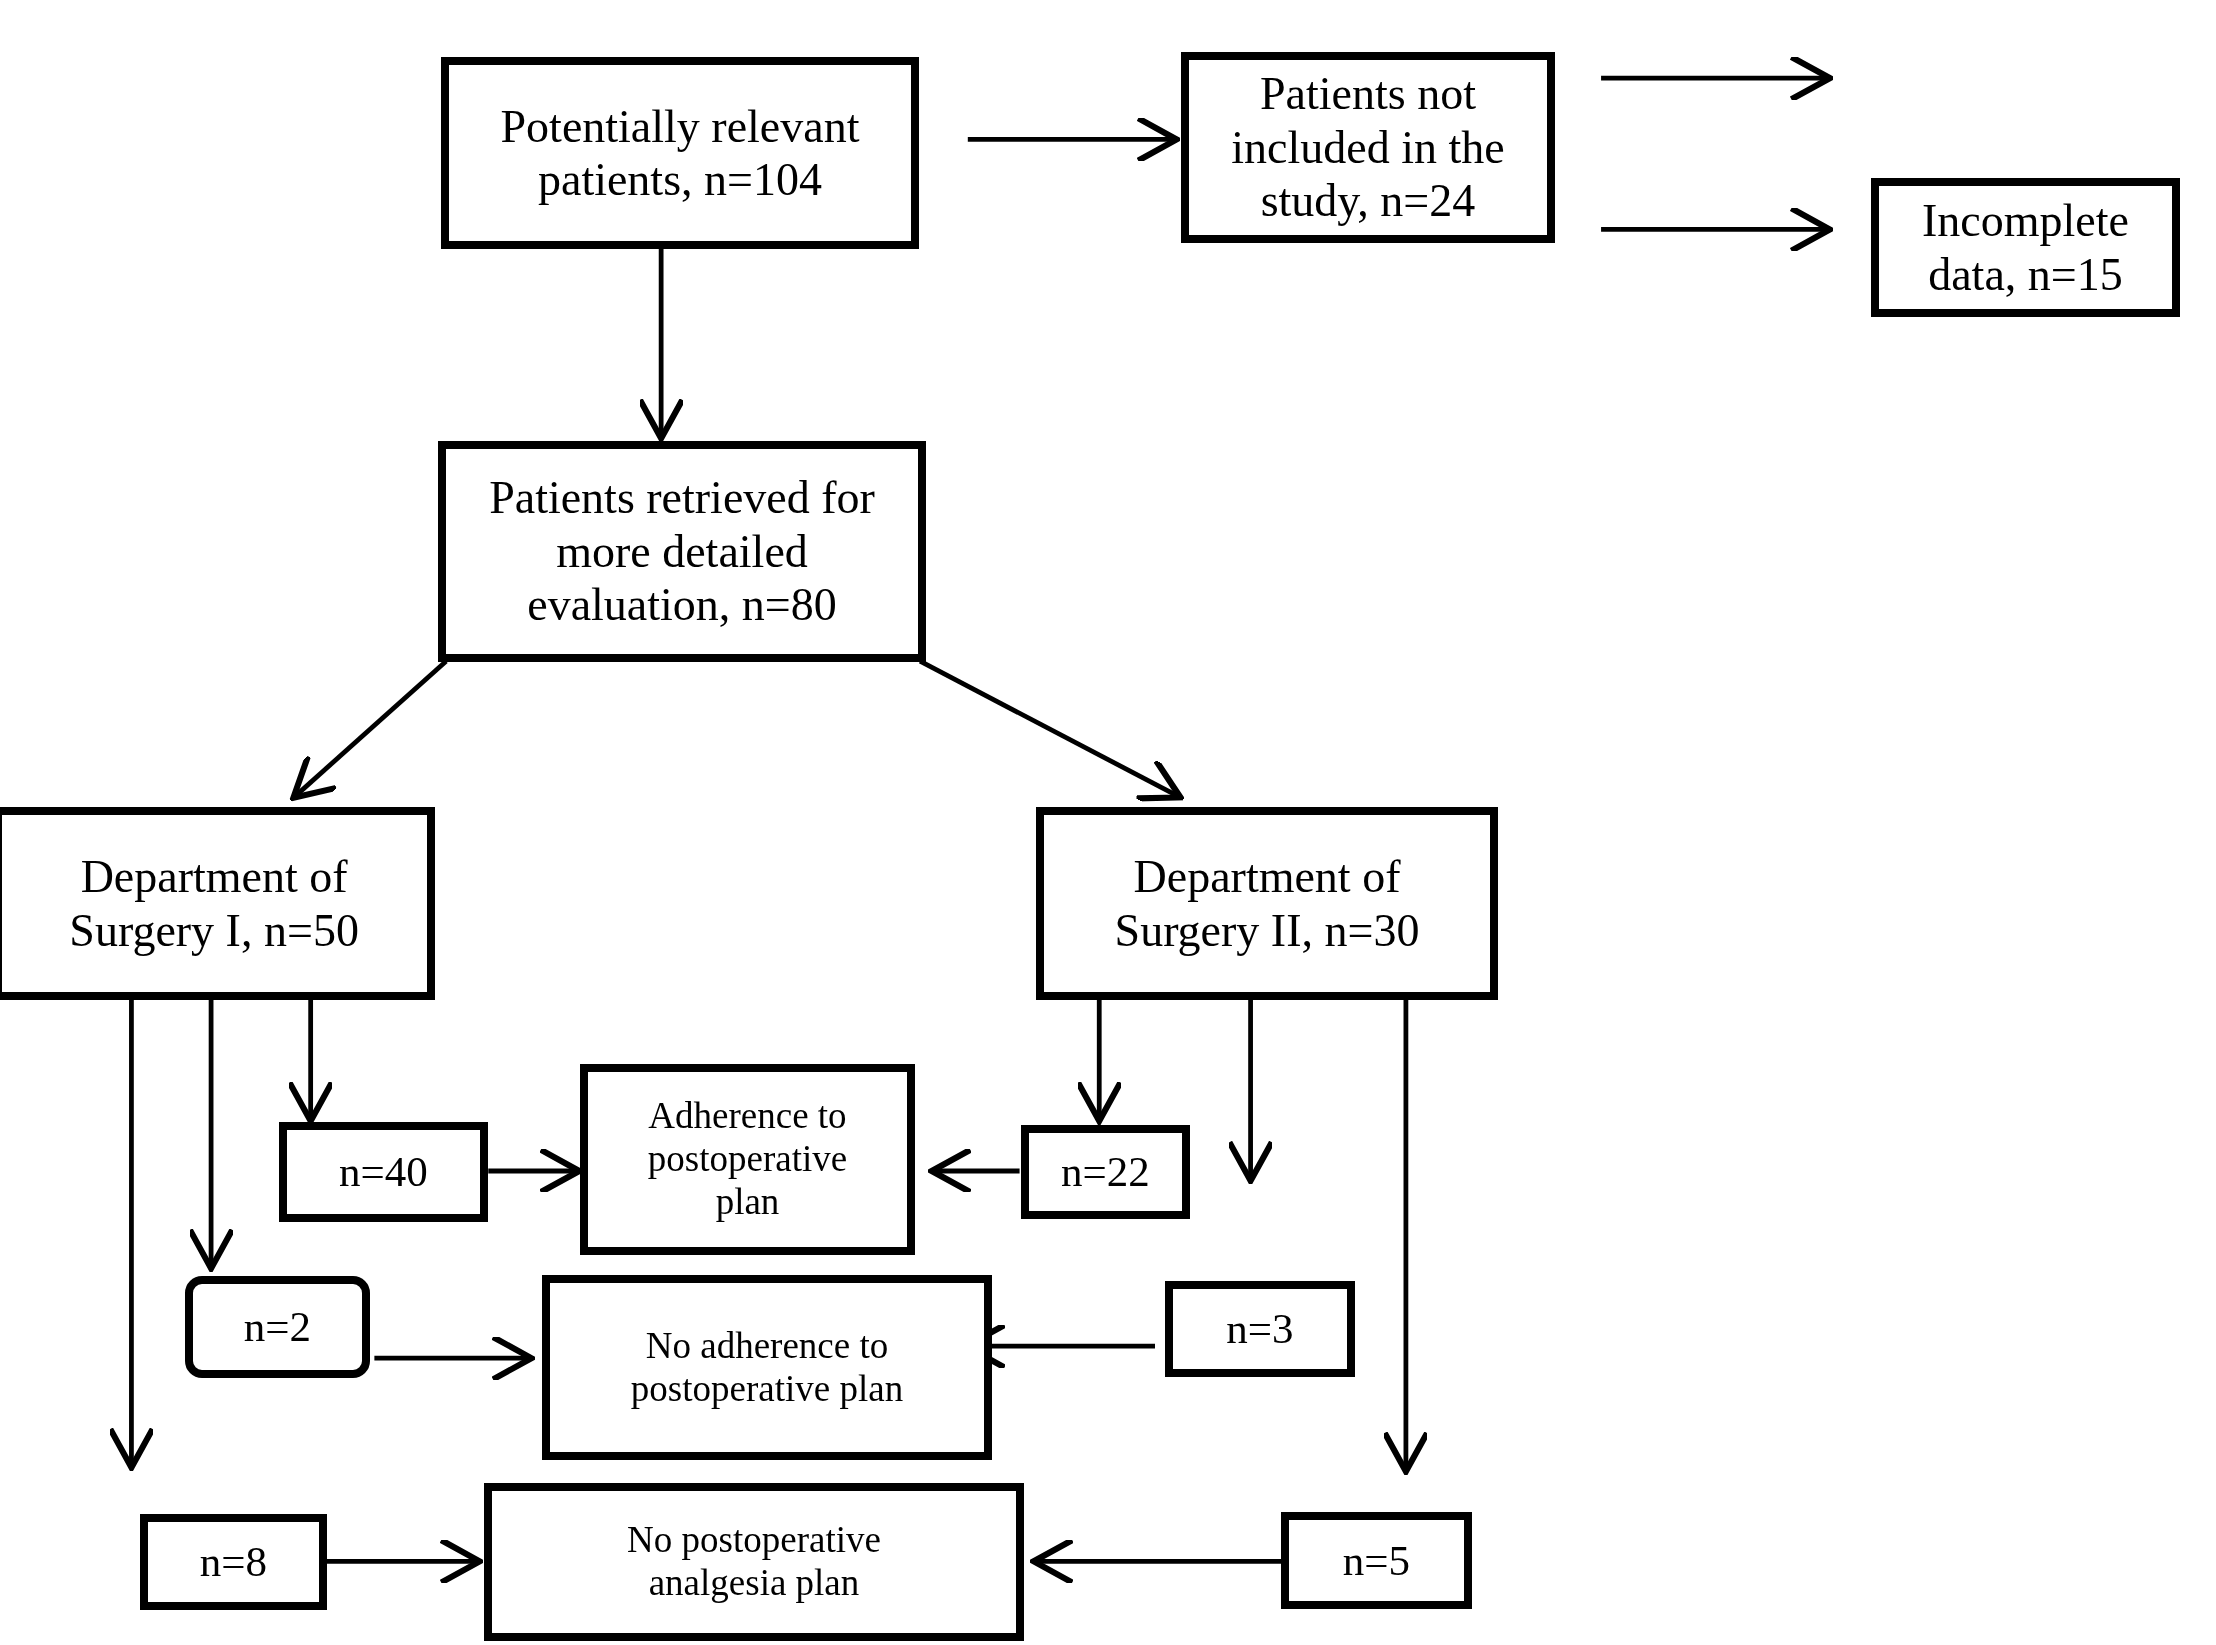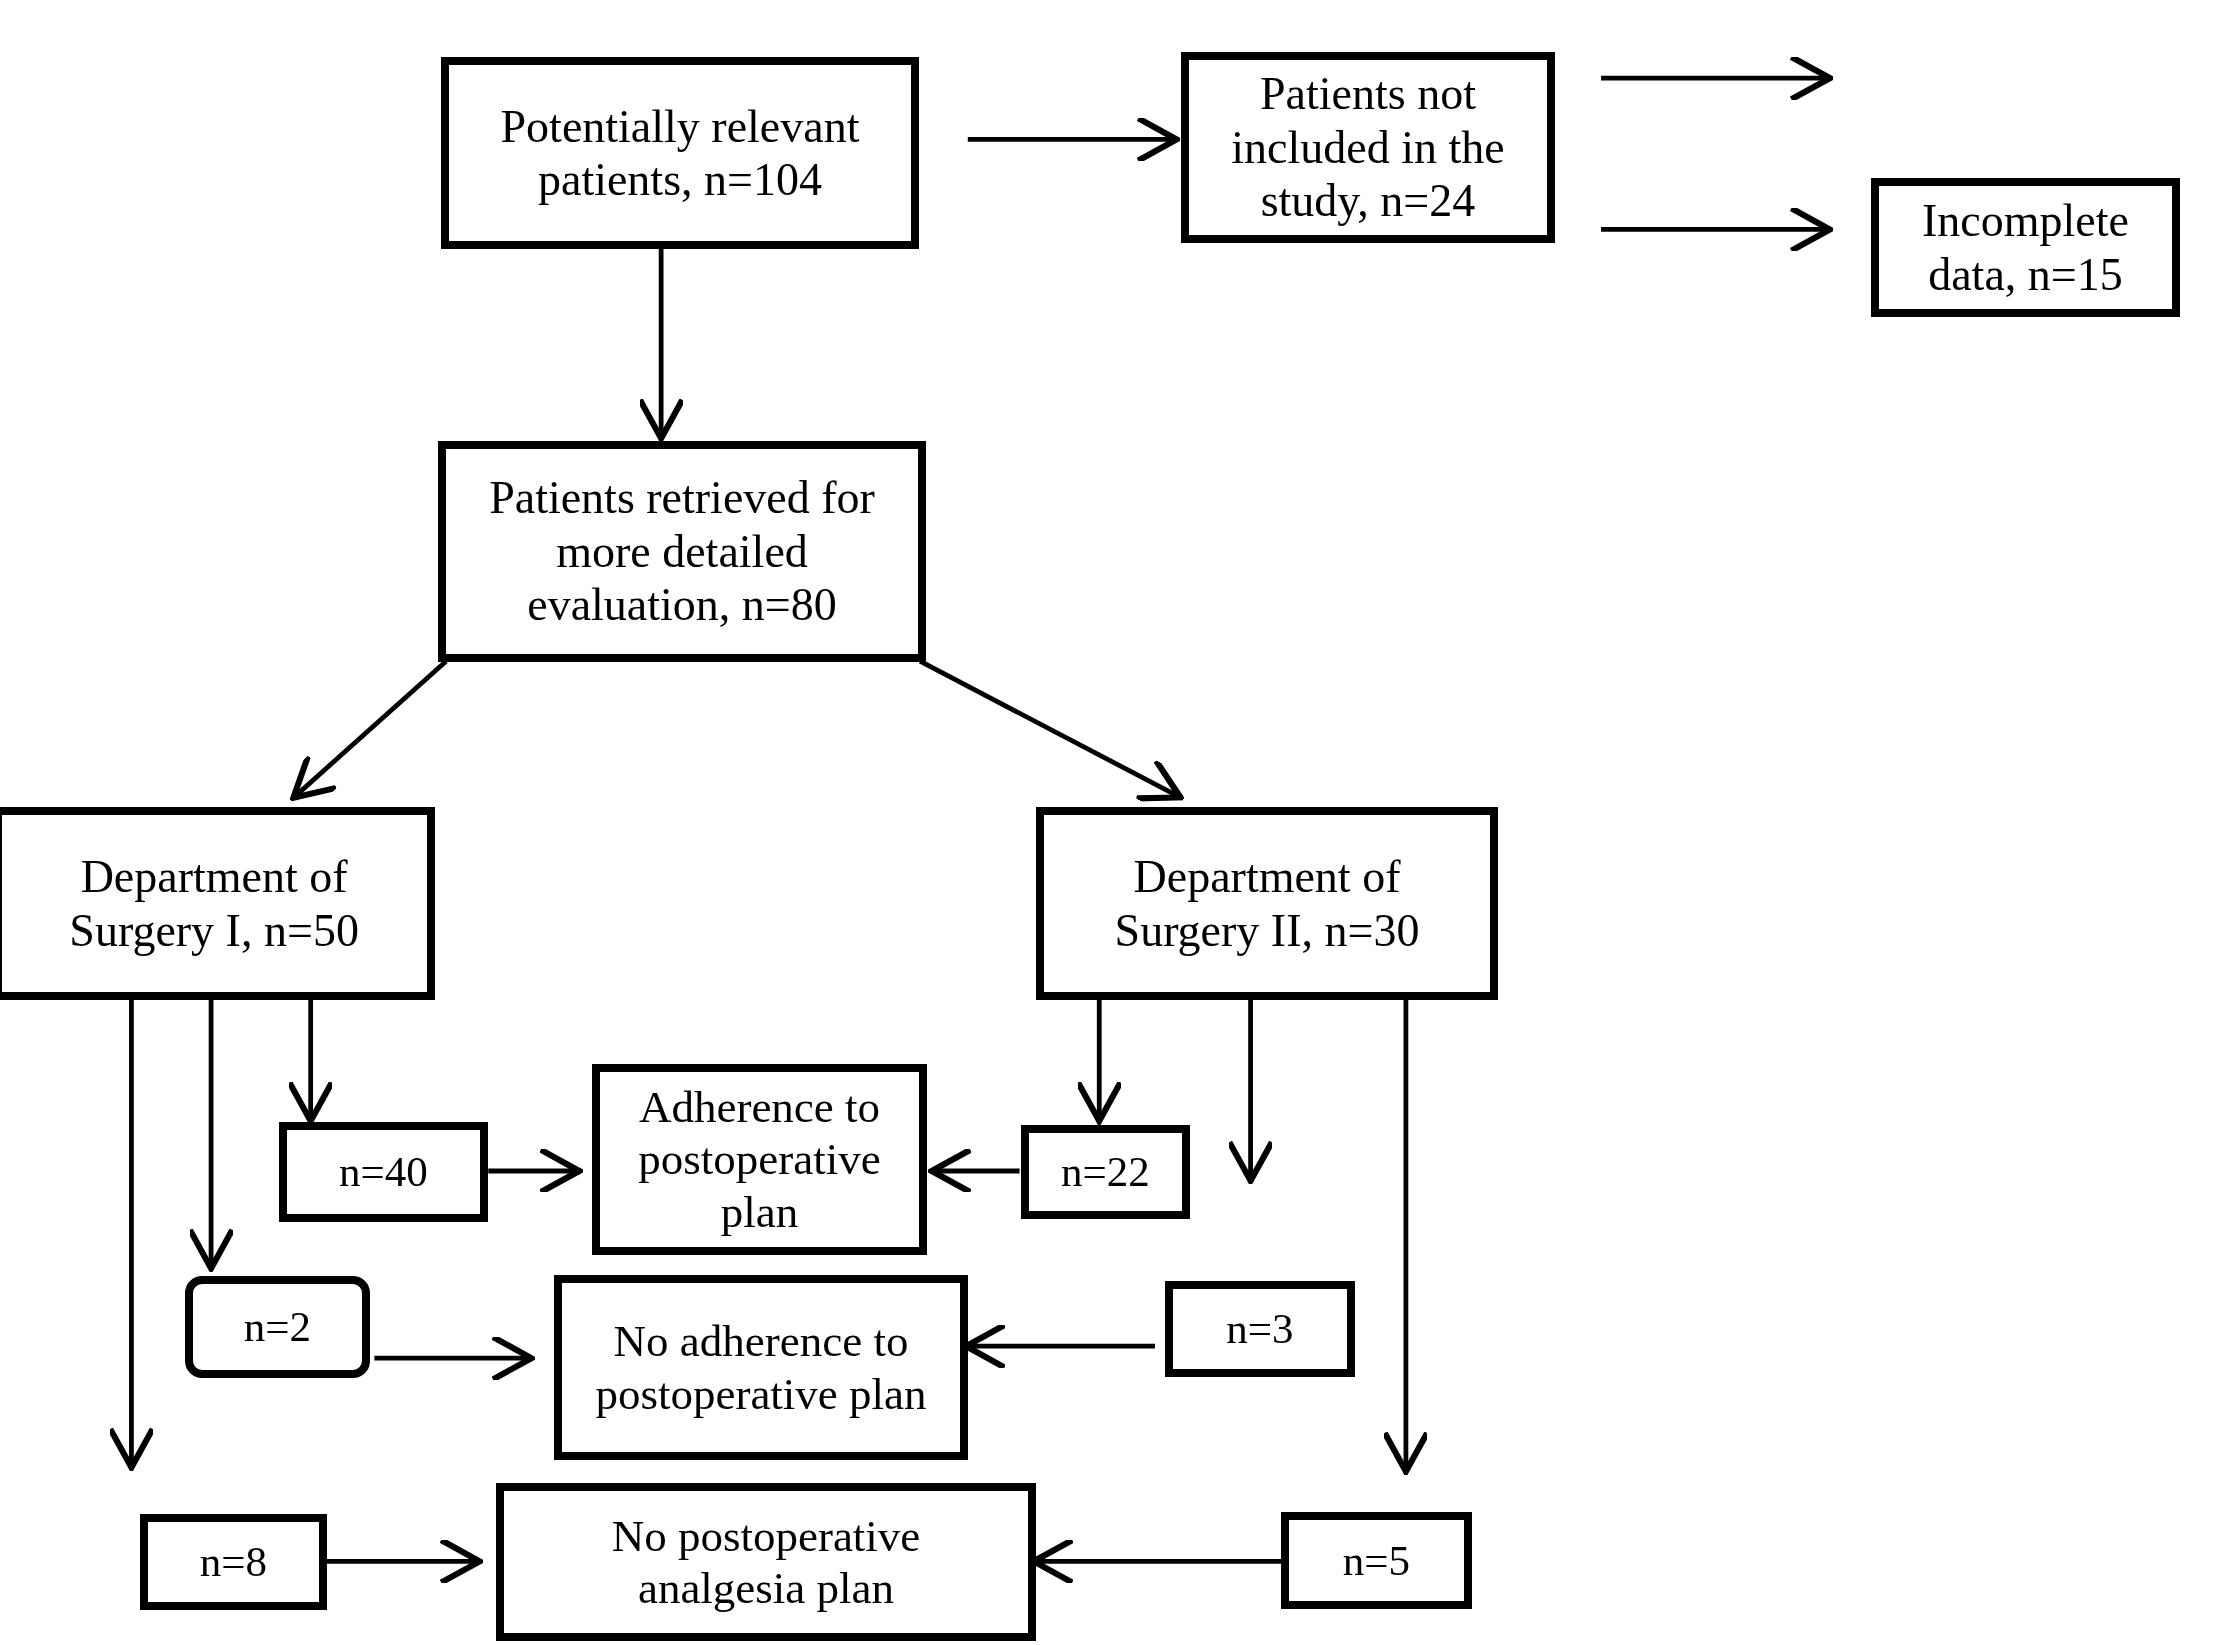--- a/index.html
+++ b/index.html
@@ -34,21 +34,21 @@
     color: #000000;
     line-height: 1.16;
     z-index: 2;
   }
   .node .lbl {
     display: block;
     padding: 0 8px;
     white-space: pre-line;
   }
   .fs-big   { font-size: 46px; }
-  .fs-mid   { font-size: 45px; margin-left: 12px; }
+  .fs-mid   { font-size: 37px; }
   .fs-small { font-size: 43px; }
 </style>
 </head>
 <body>
 
 <div id="canvas">
 
   <svg id="edges" viewBox="0 0 2782 2065" xmlns="http://www.w3.org/2000/svg">
     <defs>
       <marker id="ah" viewBox="0 0 12 12" refX="10.5" refY="6" markerWidth="9" markerHeight="9" orient="auto-start-reverse" markerUnits="strokeWidth">
@@ -123,21 +123,21 @@
     <span class="lbl">Department of
 Surgery II, n=30</span>
   </div>
 
   <div class="node fs-mid" style="left:580px; top:1064px; width:335px; height:191px;">
     <span class="lbl">Adherence to
 postoperative
 plan</span>
   </div>
 
-  <div class="node fs-mid" style="left:542px; top:1275px; width:414px; height:185px;">
+  <div class="node fs-mid" style="left:542px; top:1275px; width:450px; height:185px;">
     <span class="lbl">No adherence to
 postoperative plan</span>
   </div>
 
   <div class="node fs-mid" style="left:484px; top:1483px; width:540px; height:158px;">
     <span class="lbl">No postoperative
 analgesia plan</span>
   </div>
 
   <div class="node fs-small" style="left:279px; top:1122px; width:209px; height:100px;">

